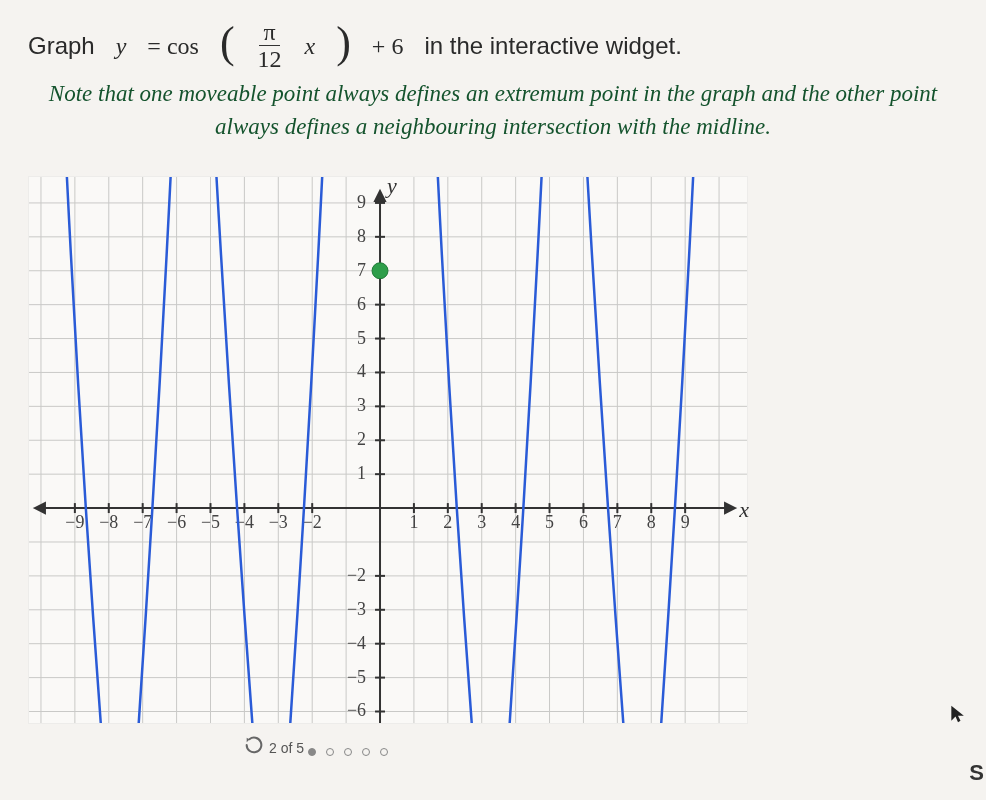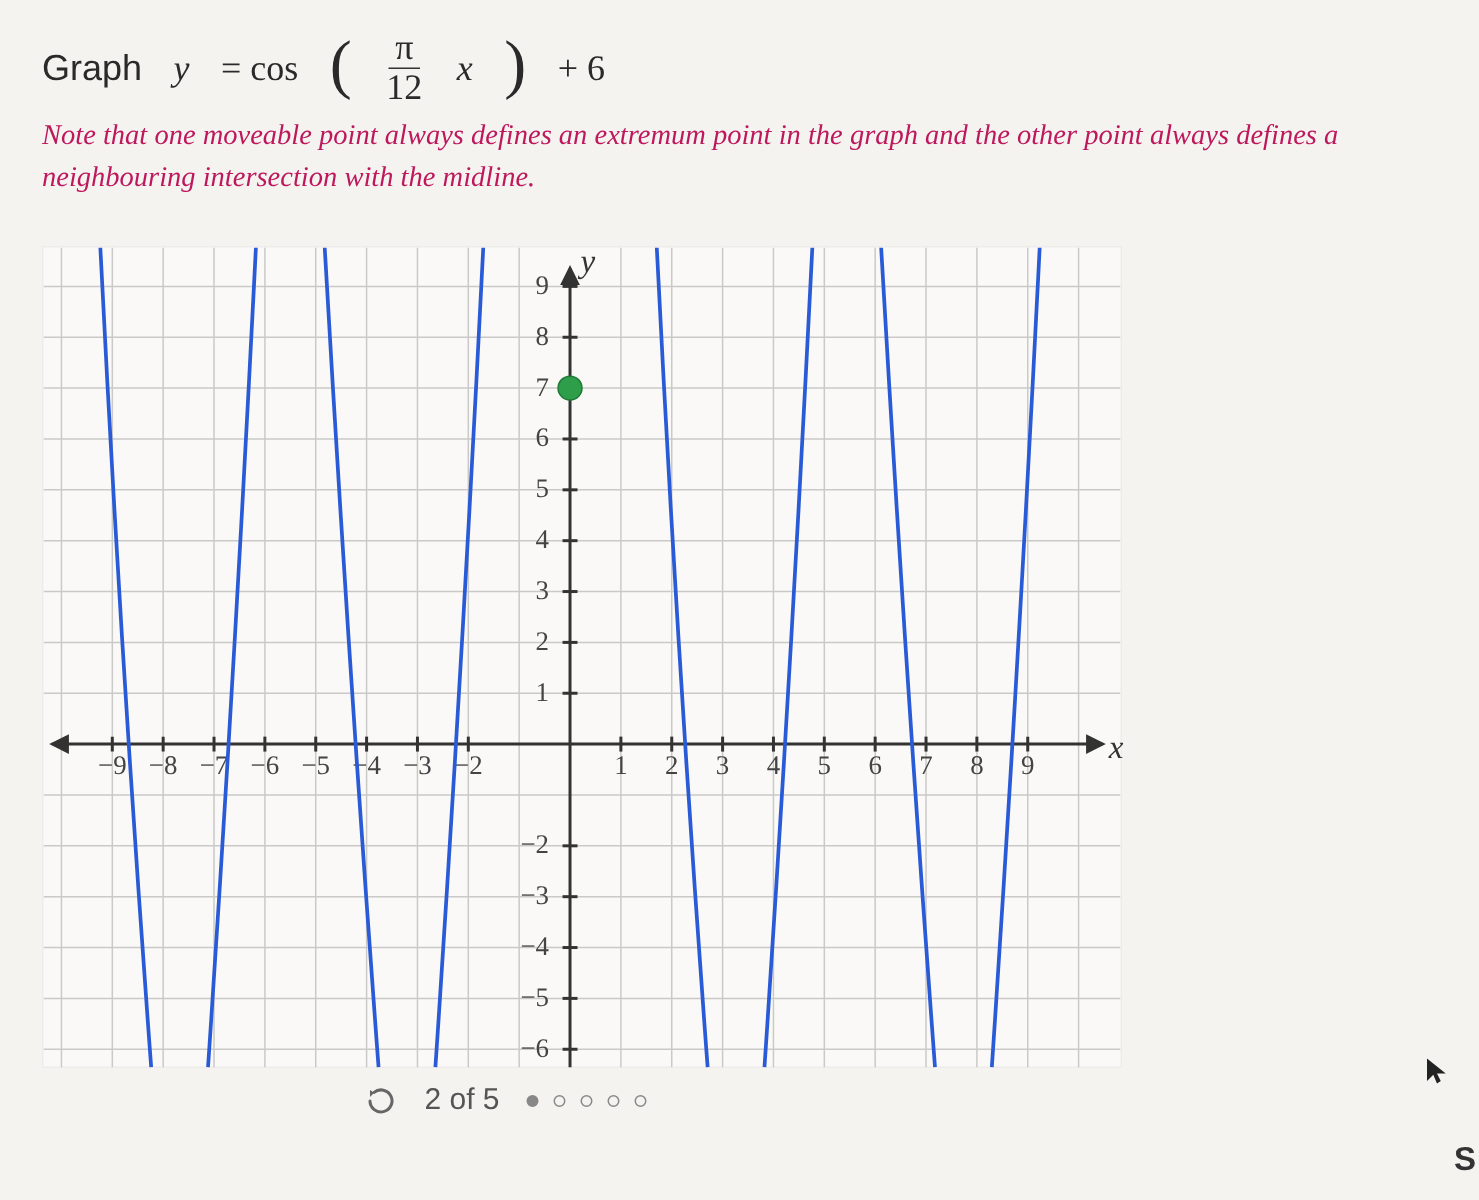--- a/index.html
+++ b/index.html
@@ -39,26 +39,27 @@
   .frac .num { border-bottom: 1.5px solid #333; padding: 0 4px 1px; }
   .frac .den { padding-top: 1px; }
   .paren {
     font-size: 44px;
     font-family: "Times New Roman", serif;
     line-height: 0.8;
     position: relative;
     top: -3px;
   }
   .note {
-    font-size: 19px;
+    font-size: 23px;
     font-style: italic;
     font-family: Georgia, "Times New Roman", serif;
     line-height: 1.45;
     margin-top: 6px;
-    color: #be185d;
+    color: #14532d;
+    text-align: center;
   }
   .graph-wrap {
     margin-top: 32px;
     margin-left: 0px;
     width: 720px;
     height: 548px;
     position: relative;
     background: #faf9f7;
     border: 1px solid rgba(0,0,0,0.05);
   }
@@ -69,23 +70,23 @@
     font-size: 22px;
     color: #333;
   }
   .y-label { top: -4px; left: 358px; }
   .x-label { top: 320px; right: -2px; }
   svg.grid { position: absolute; inset: 0; }
   .footer {
     margin-top: 10px;
     margin-left: 215px;
     display: flex;
-    align-items: center;
-    gap: 18px;
-    font-size: 20px;
+    align-items: flex-end;
+    gap: 4px;
+    font-size: 14px;
     color: #555;
   }
   .redo-icon {
     width: 22px;
     height: 22px;
     display: inline-block;
   }
   .dots { display: flex; gap: 10px; align-items: center; }
   .dot { width: 8px; height: 8px; border-radius: 50%; border: 1.5px solid #888; }
   .dot.solid { background: #888; }
@@ -114,20 +115,21 @@
     <span class="math">y</span>
     <span class="math" style="font-style:normal"> = cos </span>
     <span class="paren">(</span>
     <span class="frac">
       <span class="num">π</span>
       <span class="den">12</span>
     </span>
     <span class="math">x</span>
     <span class="paren">)</span>
     <span class="math" style="font-style:normal"> + 6 </span>
+    <span>in the interactive widget.</span>
   </div>
 </div>
 
 <div class="note">Note that one moveable point always defines an extremum point in the graph and the other point always defines a neighbouring intersection with the midline.</div>
 
 <div class="graph-wrap">
   <div class="y-label">y</div>
   <div class="x-label">x</div>
   <svg class="grid" viewBox="0 0 720 548">
 

